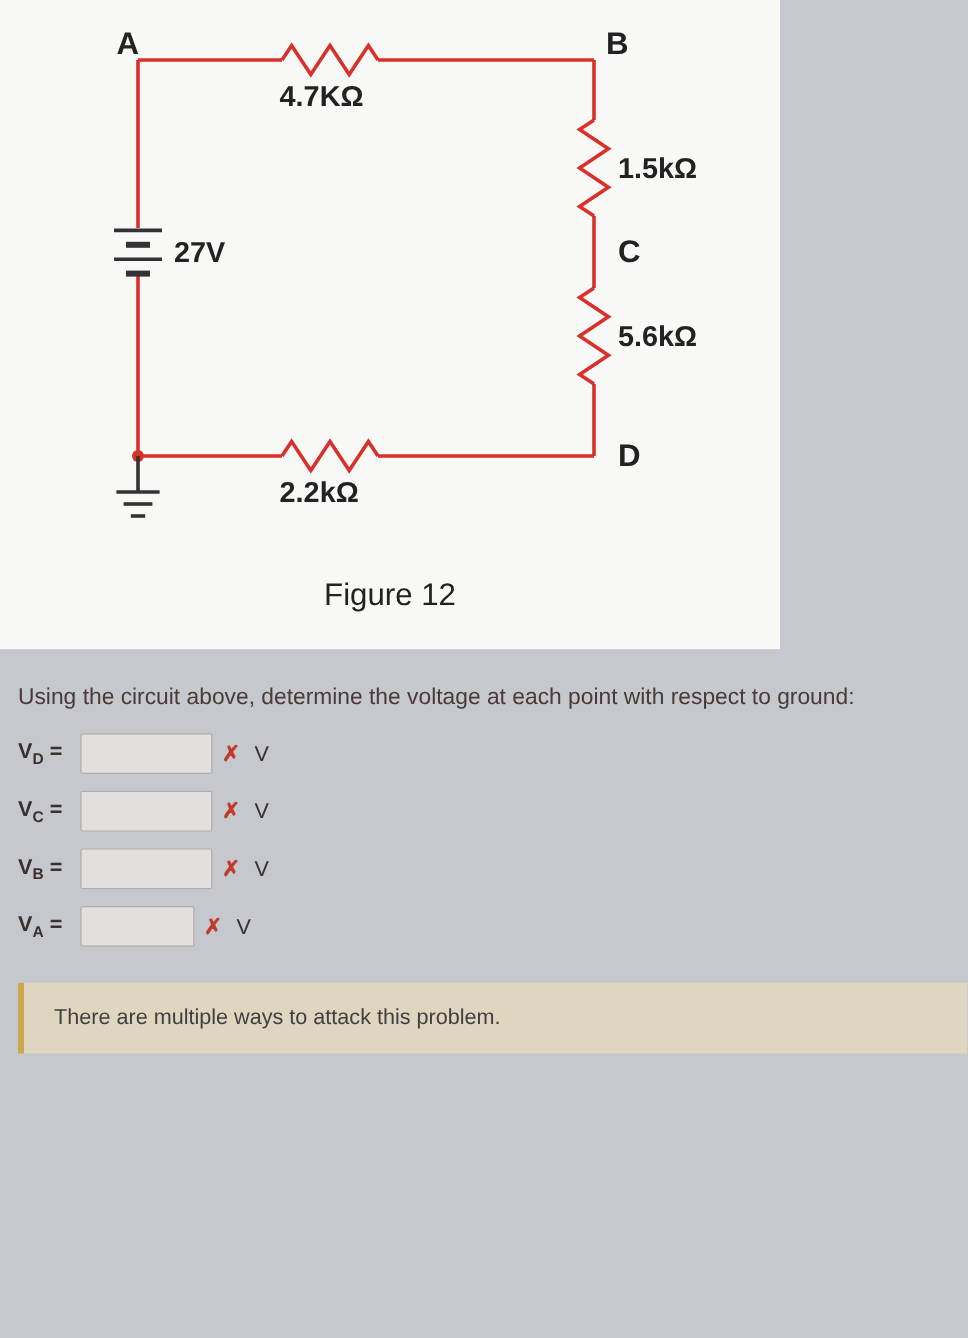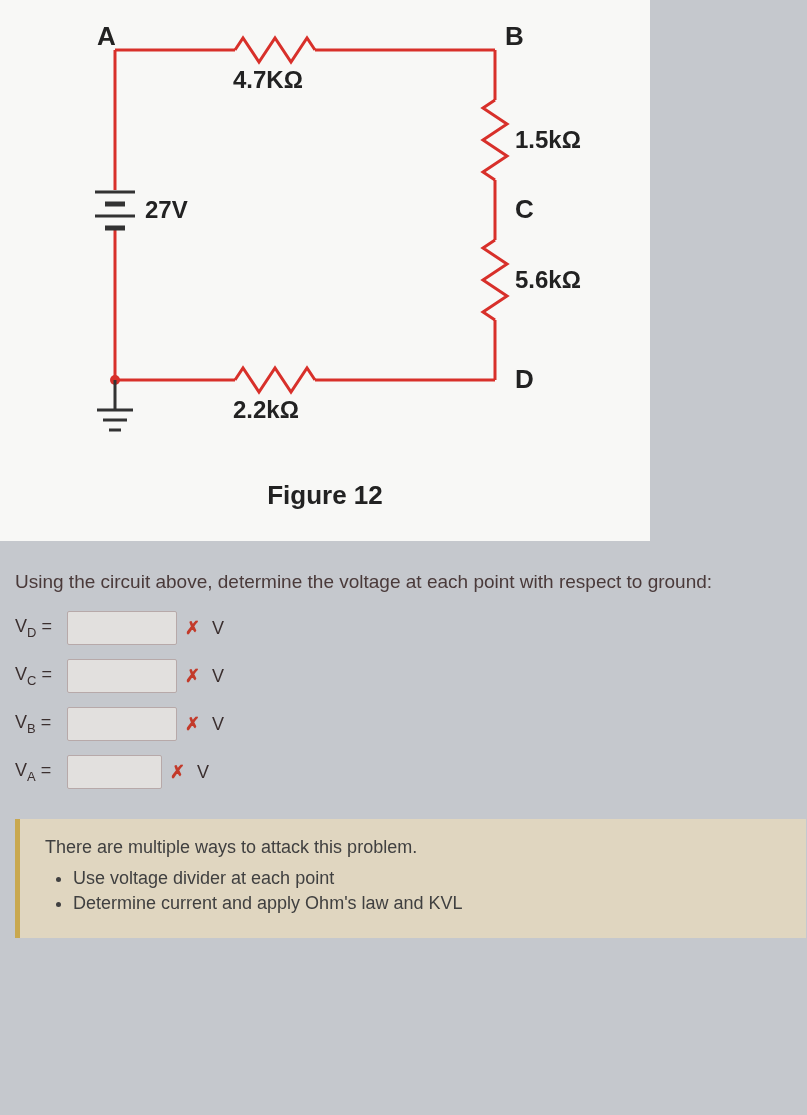--- a/index.html
+++ b/index.html
@@ -15,21 +15,21 @@
     width: 650px;
     margin: 0 0 20px 0;
     padding: 20px 20px 30px 20px;
     position: relative;
   }
   .circuit-svg {
     display: block;
     margin: 0 auto;
   }
   .figure-caption {
-    font-weight: bold;
+    font-weight: normal;
     font-size: 26px;
     text-align: center;
     margin-top: 30px;
     color: #222;
   }
   .question-area {
     padding: 10px 1px 20px 15px;
   }
   .prompt {
     font-size: 19px;
@@ -38,20 +38,21 @@
   }
   .answer-row {
     display: flex;
     align-items: center;
     margin: 14px 0;
     font-size: 18px;
     color: #3b2f2f;
   }
   .answer-label {
     width: 48px;
+    font-weight: bold;
   }
   .answer-label sub { font-size: 0.72em; }
   .answer-input {
     width: 110px;
     height: 34px;
     border: 1px solid #b7a9a9;
     background: #e2e0de;
     margin: 0 2px 0 4px;
     border-radius: 2px;
     padding: 4px;
@@ -168,18 +169,14 @@
 
   <div class="answer-row">
     <span class="answer-label"><span>V</span><sub>A</sub> =</span>
     <input class="answer-input" type="text" style="width: 95px;" value="">
     <span class="x-mark">✗</span>
     <span class="unit">V</span>
   </div>
 
   <div class="hint-box">
     <div>There are multiple ways to attack this problem.</div>
-    <ul>
-      <li>Use voltage divider at each point</li>
-      <li>Determine current and apply Ohm's law and KVL</li>
-    </ul>
   </div>
 </div>
 
 </body></html>

